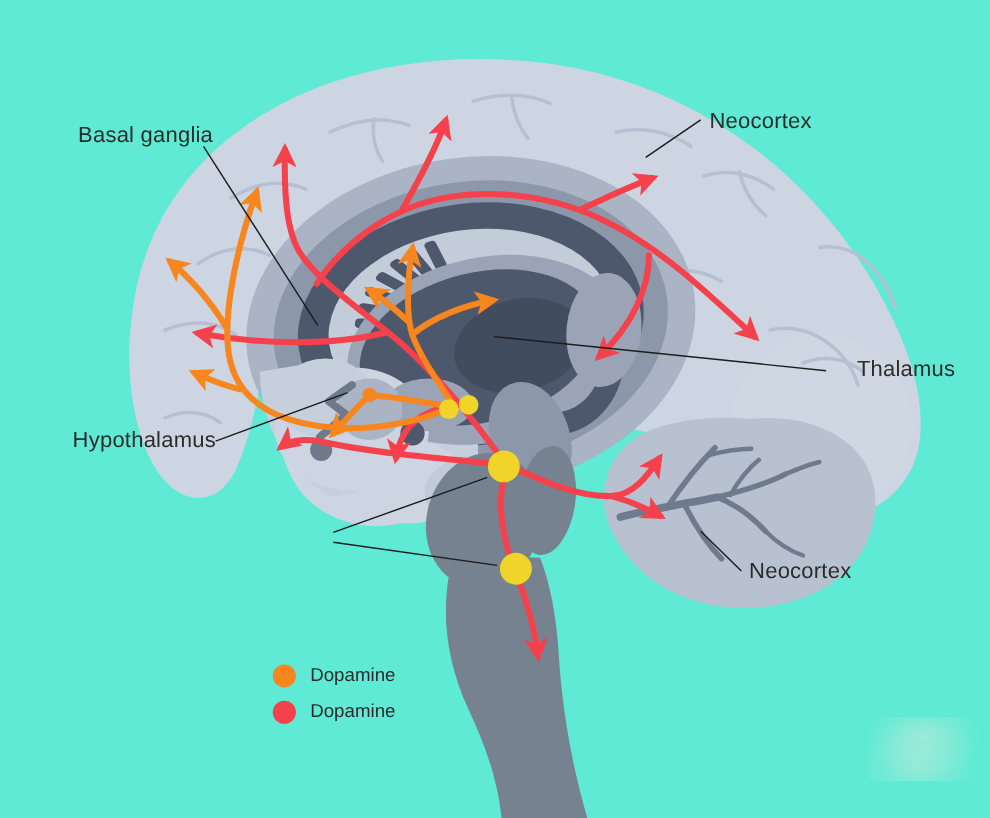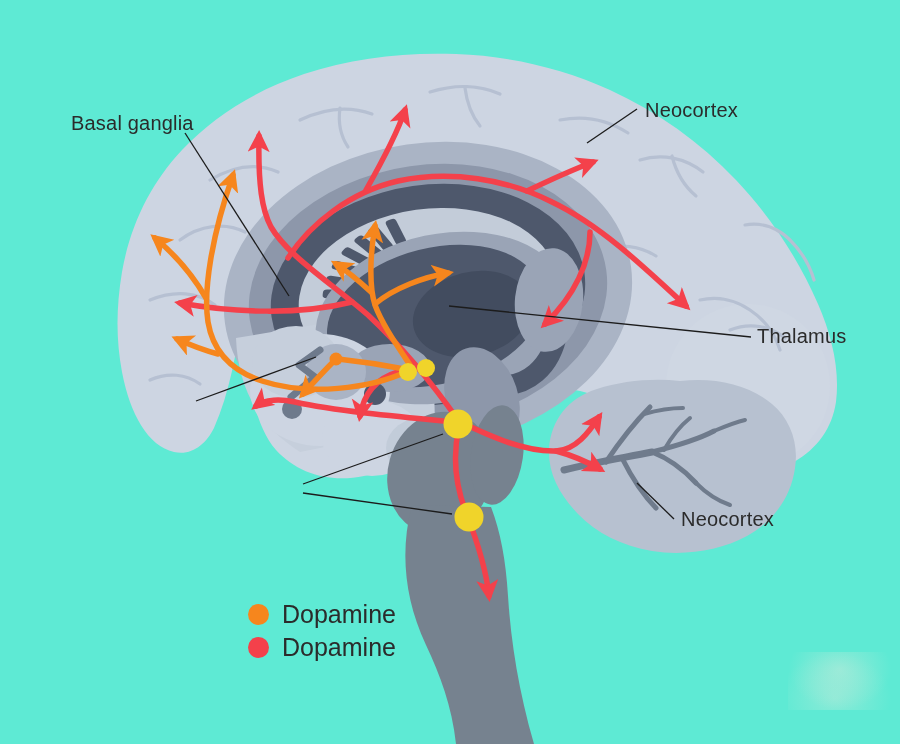--- a/index.html
+++ b/index.html
@@ -7,28 +7,28 @@
     position:relative;width:900px;height:744px;background:#5eead4;overflow:hidden;
     font-family:"Liberation Sans", sans-serif;
   }
   .stage svg{position:absolute;left:0;top:0;}
   .anat-label{
     position:absolute;color:#2B2B2B;font-size:20px;line-height:22px;
     letter-spacing:.2px;white-space:nowrap;
   }
   .lbl-basal{left:71px;top:112px;}
   .lbl-neo{left:645px;top:99px;text-align:center;}
-  .lbl-thal{left:757px;top:325px;}
+  .lbl-thal{left:779px;top:325px;}
   .lbl-hypo{left:66px;top:389px;}
   .lbl-raphe{left:176px;top:477px;}
   .lbl-cereb{left:681px;top:508px;}
   .legend{position:absolute;left:248px;top:603px;display:flex;flex-direction:column;gap:11px;}
   .legend-row{display:flex;align-items:center;gap:13px;}
   .legend-dot{width:21px;height:21px;border-radius:50%;flex:0 0 auto;}
-  .legend-text{color:#2B2B2B;font-size:25px;line-height:22px;}
+  .legend-text{color:#2B2B2B;font-size:17px;line-height:22px;}
   .watermark{position:absolute;left:788px;top:652px;width:104px;height:58px;
     background:radial-gradient(ellipse at 50% 30%, rgba(210,235,220,.45), rgba(255,255,255,0) 70%),
                radial-gradient(ellipse at 45% 80%, rgba(210,235,220,.40), rgba(255,255,255,0) 70%);}
 </style>
 </head>
 <body>
 
 <div class="stage">
 
   <svg width="900" height="744" viewBox="0 0 900 744">
@@ -188,20 +188,21 @@
       <line x1="196" y1="401" x2="316" y2="357"></line>
       <line x1="303" y1="484" x2="443" y2="434"></line>
       <line x1="303" y1="493" x2="452" y2="514"></line>
       <line x1="674" y1="519" x2="637" y2="483"></line>
     </g>
   </svg>
 
   <div class="anat-label lbl-basal">Basal ganglia</div>
   <div class="anat-label lbl-neo">Neocortex</div>
   <div class="anat-label lbl-thal">Thalamus</div>
+  <div class="anat-label lbl-hypo">Hypothalamus</div>
   <div class="anat-label lbl-cereb">Neocortex</div>
 
   <div class="legend">
     <div class="legend-row">
       <span class="legend-dot" style="background-color: rgb(246, 134, 29);"></span>
       <span class="legend-text">Dopamine</span>
     </div>
     <div class="legend-row">
       <span class="legend-dot" style="background-color: rgb(244, 65, 75);"></span>
       <span class="legend-text">Dopamine</span>

